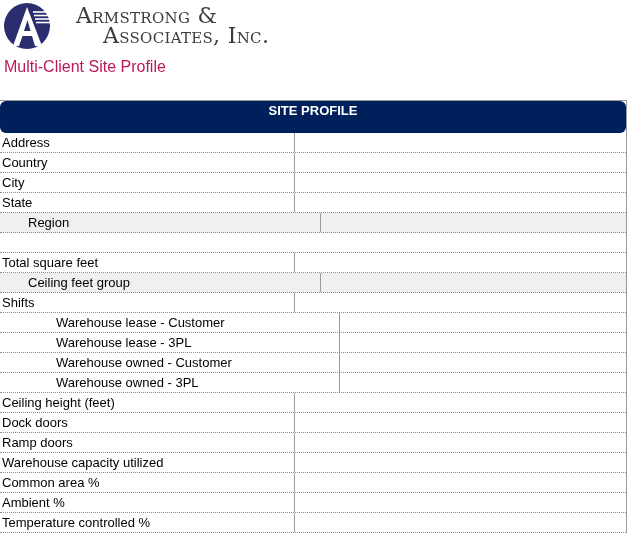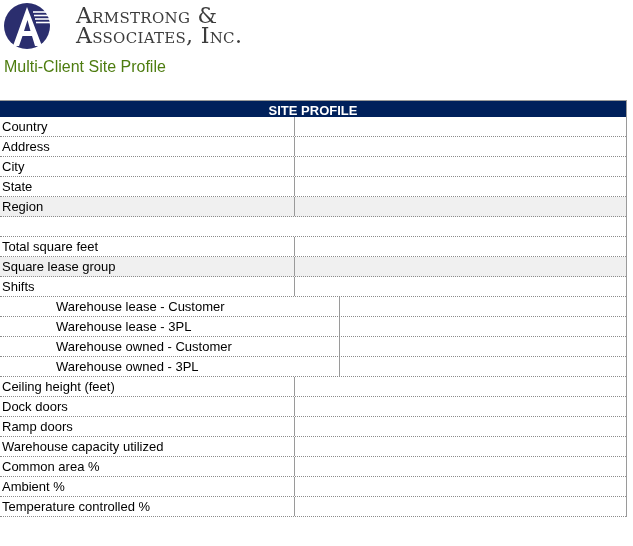--- a/index.html
+++ b/index.html
@@ -1,25 +1,25 @@
 <!DOCTYPE html>
 <html><head>
 <meta charset="utf-8">
 <style>
   html, body { margin: 0; padding: 0; background: #ffffff; }
   body { width: 633px; height: 546px; overflow: hidden; position: relative; font-family: "DejaVu Sans", "Liberation Sans", sans-serif; }
   .logo { position: absolute; left: 3px; top: 2px; width: 50px; height: 48px; }
   .company { position: absolute; left: 76px; top: 6px; font-family: "DejaVu Serif", "Liberation Serif", serif; color: #3c3c3c; line-height: 20px; }
   .company .l1 { font-size: 20px; letter-spacing: 0.3px; }
-  .company .l2 { font-size: 20px; letter-spacing: 0.3px; }
-  .subtitle { position: absolute; left: 4px; top: 58px; font-size: 16px; color: #4d7c0f; font-family: "Liberation Sans", sans-serif; }
+  .company .l2 { font-size: 20px; letter-spacing: 0.3px; margin-left: 27px; }
+  .subtitle { position: absolute; left: 4px; top: 58px; font-size: 16px; color: #be185d; font-family: "Liberation Sans", sans-serif; }
   .table { position: absolute; left: 0; top: 100px; width: 626px; border-right: 1.5px solid #9a9a9a; border-top: 1px solid #9a9a9a; }
-  .thead { height: 16px; background: #00205b; color: #ffffff; font-weight: bold; font-size: 13px; text-align: center; line-height: 20px; font-family: "Liberation Sans", sans-serif; }
+  .thead { height: 32px; background: #00205b; color: #ffffff; font-weight: bold; font-size: 13px; text-align: center; line-height: 20px; font-family: "Liberation Sans", sans-serif; border-radius: 6px; }
   .row { height: 19px; border-bottom: 1px dotted #8c8c8c; display: flex; font-size: 13px; font-family: "Liberation Sans", sans-serif; color: #000; }
-  .row.shaded { background: #f0f0f0; }
+  .row.shaded { background: #f0f0f0; padding-left: 26px; }
   .row .label { width: 295px; border-right: 1px solid #9a9a9a; line-height: 19px; padding-left: 2px; box-sizing: border-box; white-space: nowrap; }
   .row .label.indent { padding-left: 11px; margin-left: 45px; }
   .row .value { flex: 1; }
 </style>
 </head>
 <body>
 
 <div class="logo">
   <svg width="50" height="48" viewBox="0 0 50 48">
     <circle cx="24" cy="24" r="23" fill="#2b2e6e"></circle>
@@ -37,25 +37,25 @@
   <div class="l1" style="font-variant: small-caps; font-size:22px;">Armstrong &amp;</div>
   <div class="l2" style="font-variant: small-caps; font-size:22px;">Associates, Inc.</div>
 </div>
 
 <div class="subtitle">Multi-Client Site Profile</div>
 
 <div class="table">
   <div class="thead">SITE PROFILE</div>
   <div id="rows">
       <div class="row">
-        <div class="label">Country</div>
+        <div class="label">Address</div>
         <div class="value"></div>
       </div>
       <div class="row">
-        <div class="label">Address</div>
+        <div class="label">Country</div>
         <div class="value"></div>
       </div>
       <div class="row">
         <div class="label">City</div>
         <div class="value"></div>
       </div>
       <div class="row">
         <div class="label">State</div>
         <div class="value"></div>
       </div>
@@ -64,21 +64,21 @@
         <div class="value"></div>
       </div>
       <div class="row">
         <div class="value"></div>
       </div>
       <div class="row">
         <div class="label">Total square feet</div>
         <div class="value"></div>
       </div>
       <div class="row shaded">
-        <div class="label">Square lease group</div>
+        <div class="label">Ceiling feet group</div>
         <div class="value"></div>
       </div>
       <div class="row">
         <div class="label">Shifts</div>
         <div class="value"></div>
       </div>
       <div class="row">
         <div class="label indent">Warehouse lease - Customer</div>
         <div class="value"></div>
       </div>

